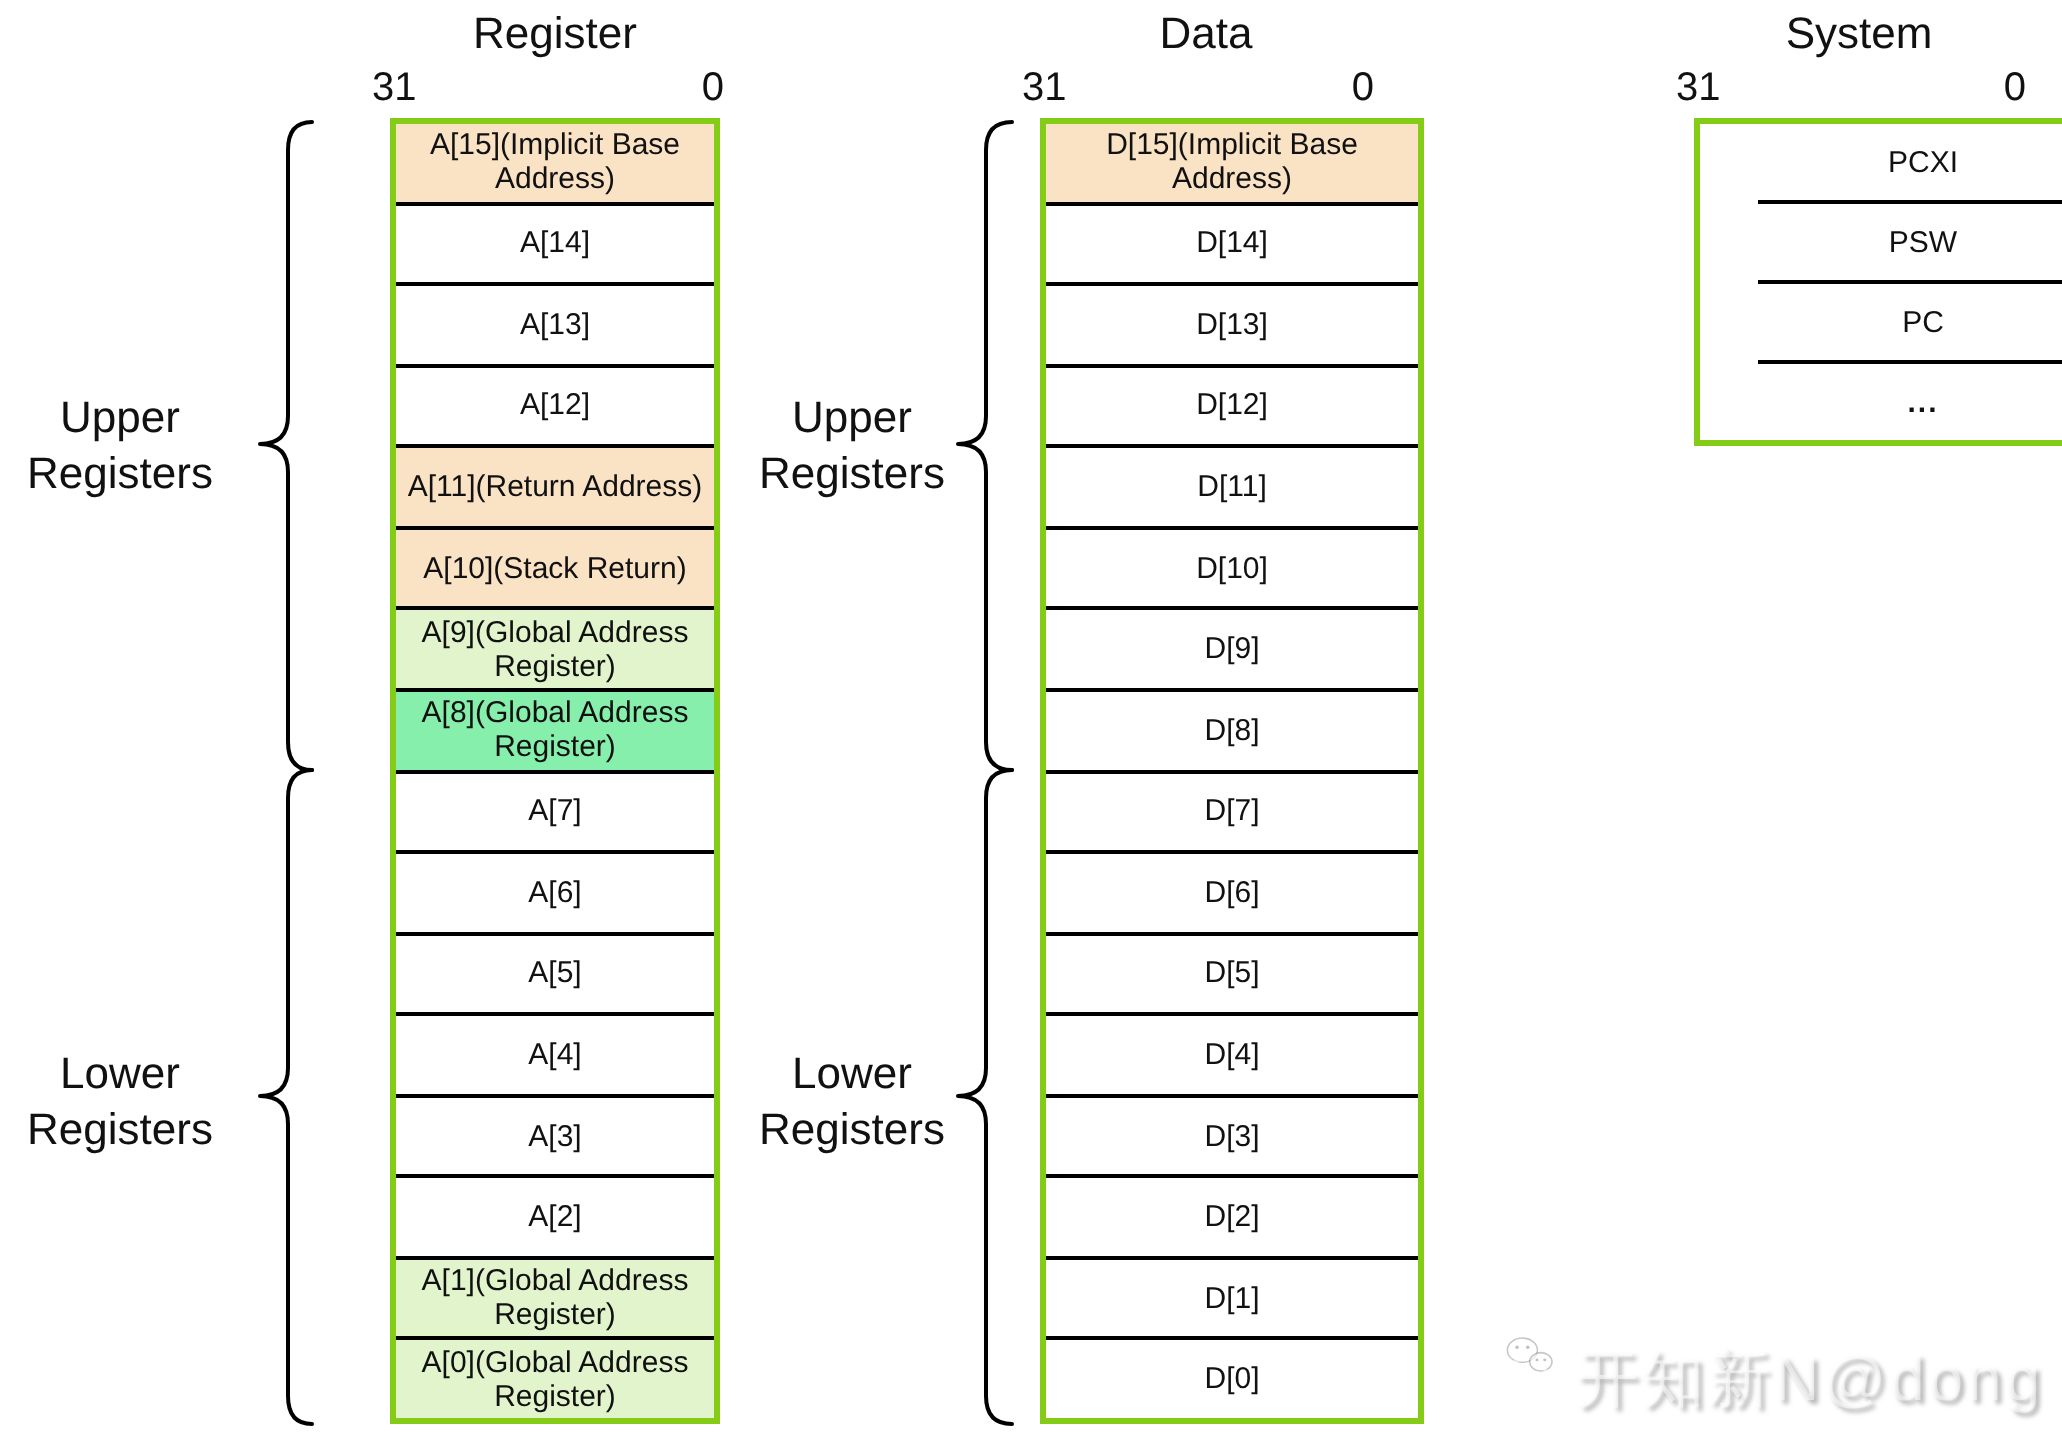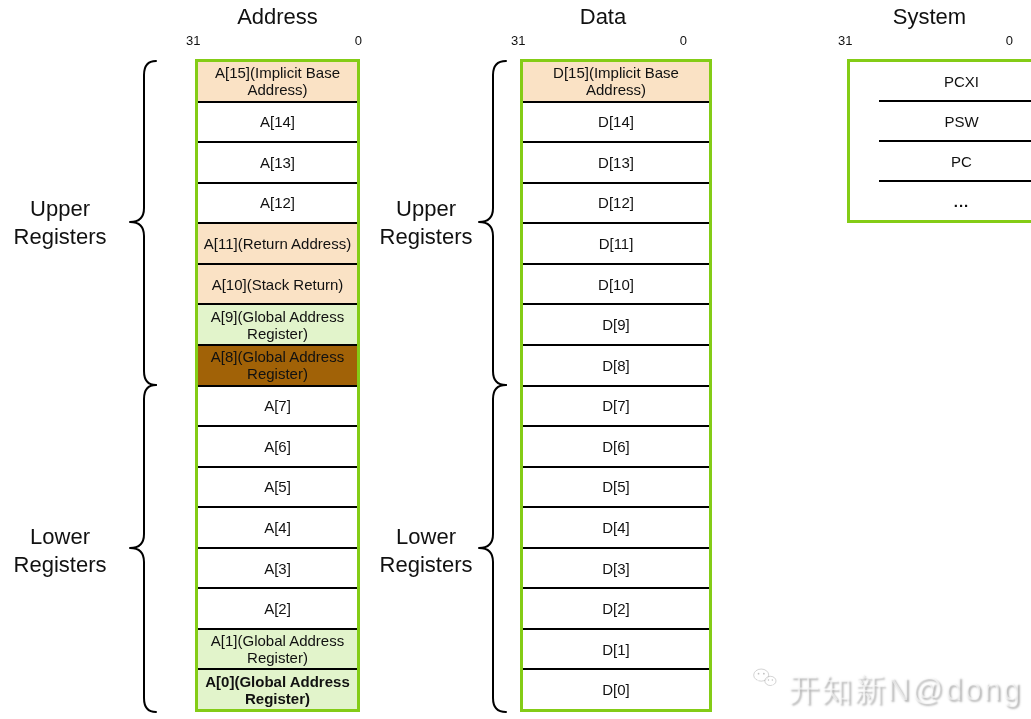--- a/index.html
+++ b/index.html
@@ -1,21 +1,21 @@
 <!DOCTYPE html>
 <html><head>
 <meta charset="utf-8">
 <style>
   html,body { margin:0; padding:0; background:#ffffff; }
   .canvas {
     position:relative; width:1031px; height:719px; background:#ffffff;
     font-family:"Liberation Sans", sans-serif; color:#111; overflow:hidden;
   }
   .col-title { position:absolute; text-align:center; font-size:22px; color:#111; }
-  .bit-row { position:absolute; display:flex; justify-content:space-between; font-size:13px; color:#111;gap:23px; }
+  .bit-row { position:absolute; display:flex; justify-content:space-between; font-size:20px; color:#111;gap:23px; }
   .col-box {
     position:absolute; display:flex; flex-direction:column;
     border:3px solid #84cc16; box-sizing:border-box; background:#fff;
   }
   .cell {
     flex:1; display:flex; align-items:center; justify-content:center;
     border-bottom:2px solid #000; background:#fff; padding:0 3px; box-sizing:border-box;
   }
   .cell:last-child { border-bottom:none; }
   .cell-label { font-size:15px; line-height:17px; text-align:center; color:#111; }
@@ -40,21 +40,21 @@
 
   <svg class="braces" width="1031" height="719" viewBox="0 0 1031 719">
     <g fill="none" stroke="#000" stroke-width="2" stroke-linecap="round" stroke-linejoin="round">
       <path d="M156,61 Q144,61 144,75 L144,208 Q144,222 130,222 Q144,222 144,236 L144,371 Q144,385 156,385"></path>
       <path d="M156,385 Q144,385 144,399 L144,534 Q144,548 130,548 Q144,548 144,562 L144,698 Q144,712 156,712"></path>
       <path d="M506,61 Q493,61 493,75 L493,208 Q493,222 479,222 Q493,222 493,236 L493,371 Q493,385 506,385"></path>
       <path d="M506,385 Q493,385 493,399 L493,534 Q493,548 479,548 Q493,548 493,562 L493,698 Q493,712 506,712"></path>
     </g>
   </svg>
 
-  <div class="col-title" style="left:195px; top:4px; width:165px;">Address</div>
+  <div class="col-title" style="left:195px; top:4px; width:165px;">Register</div>
   <div class="col-title" style="left:847px; top:4px; width:165px;">System</div>
   <div class="col-title" style="left:520px; top:4px; width:166px;">Data</div>
 
   <div class="bit-row" style="left:186px; top:33px; width:176px;">
     <span>31</span>
     <span>0</span>
   </div>
   <div class="bit-row" style="left:511px; top:33px; width:176px;">
     <span>31</span>
     <span>0</span>
@@ -87,21 +87,21 @@
       </div>
 
       <div class="cell" style="background: rgb(250, 226, 197);">
         <span class="cell-label">A[10](Stack Return)</span>
       </div>
 
       <div class="cell" style="background: rgb(226, 244, 203);">
         <span class="cell-label">A[9](Global Address Register)</span>
       </div>
 
-      <div class="cell" style="background: #a16207;">
+      <div class="cell" style="background: #86efac;">
         <span class="cell-label">A[8](Global Address Register)</span>
       </div>
 
       <div class="cell">
         <span class="cell-label">A[7]</span>
       </div>
 
       <div class="cell">
         <span class="cell-label">A[6]</span>
       </div>
@@ -119,21 +119,21 @@
       </div>
 
       <div class="cell">
         <span class="cell-label">A[2]</span>
       </div>
 
       <div class="cell" style="background: rgb(226, 244, 203);">
         <span class="cell-label">A[1](Global Address Register)</span>
       </div>
 
-      <div class="cell" style="background: rgb(226, 244, 203); font-weight: bold;">
+      <div class="cell" style="background: rgb(226, 244, 203);">
         <span class="cell-label">A[0](Global Address Register)</span>
       </div>
     </div>
 
   <div class="col-box" style="left:520px; top:59px; width:192px; height:653px;">
 
       <div class="cell" style="background: rgb(250, 226, 197);">
         <span class="cell-label">D[15](Implicit Base Address)</span>
       </div>
 

